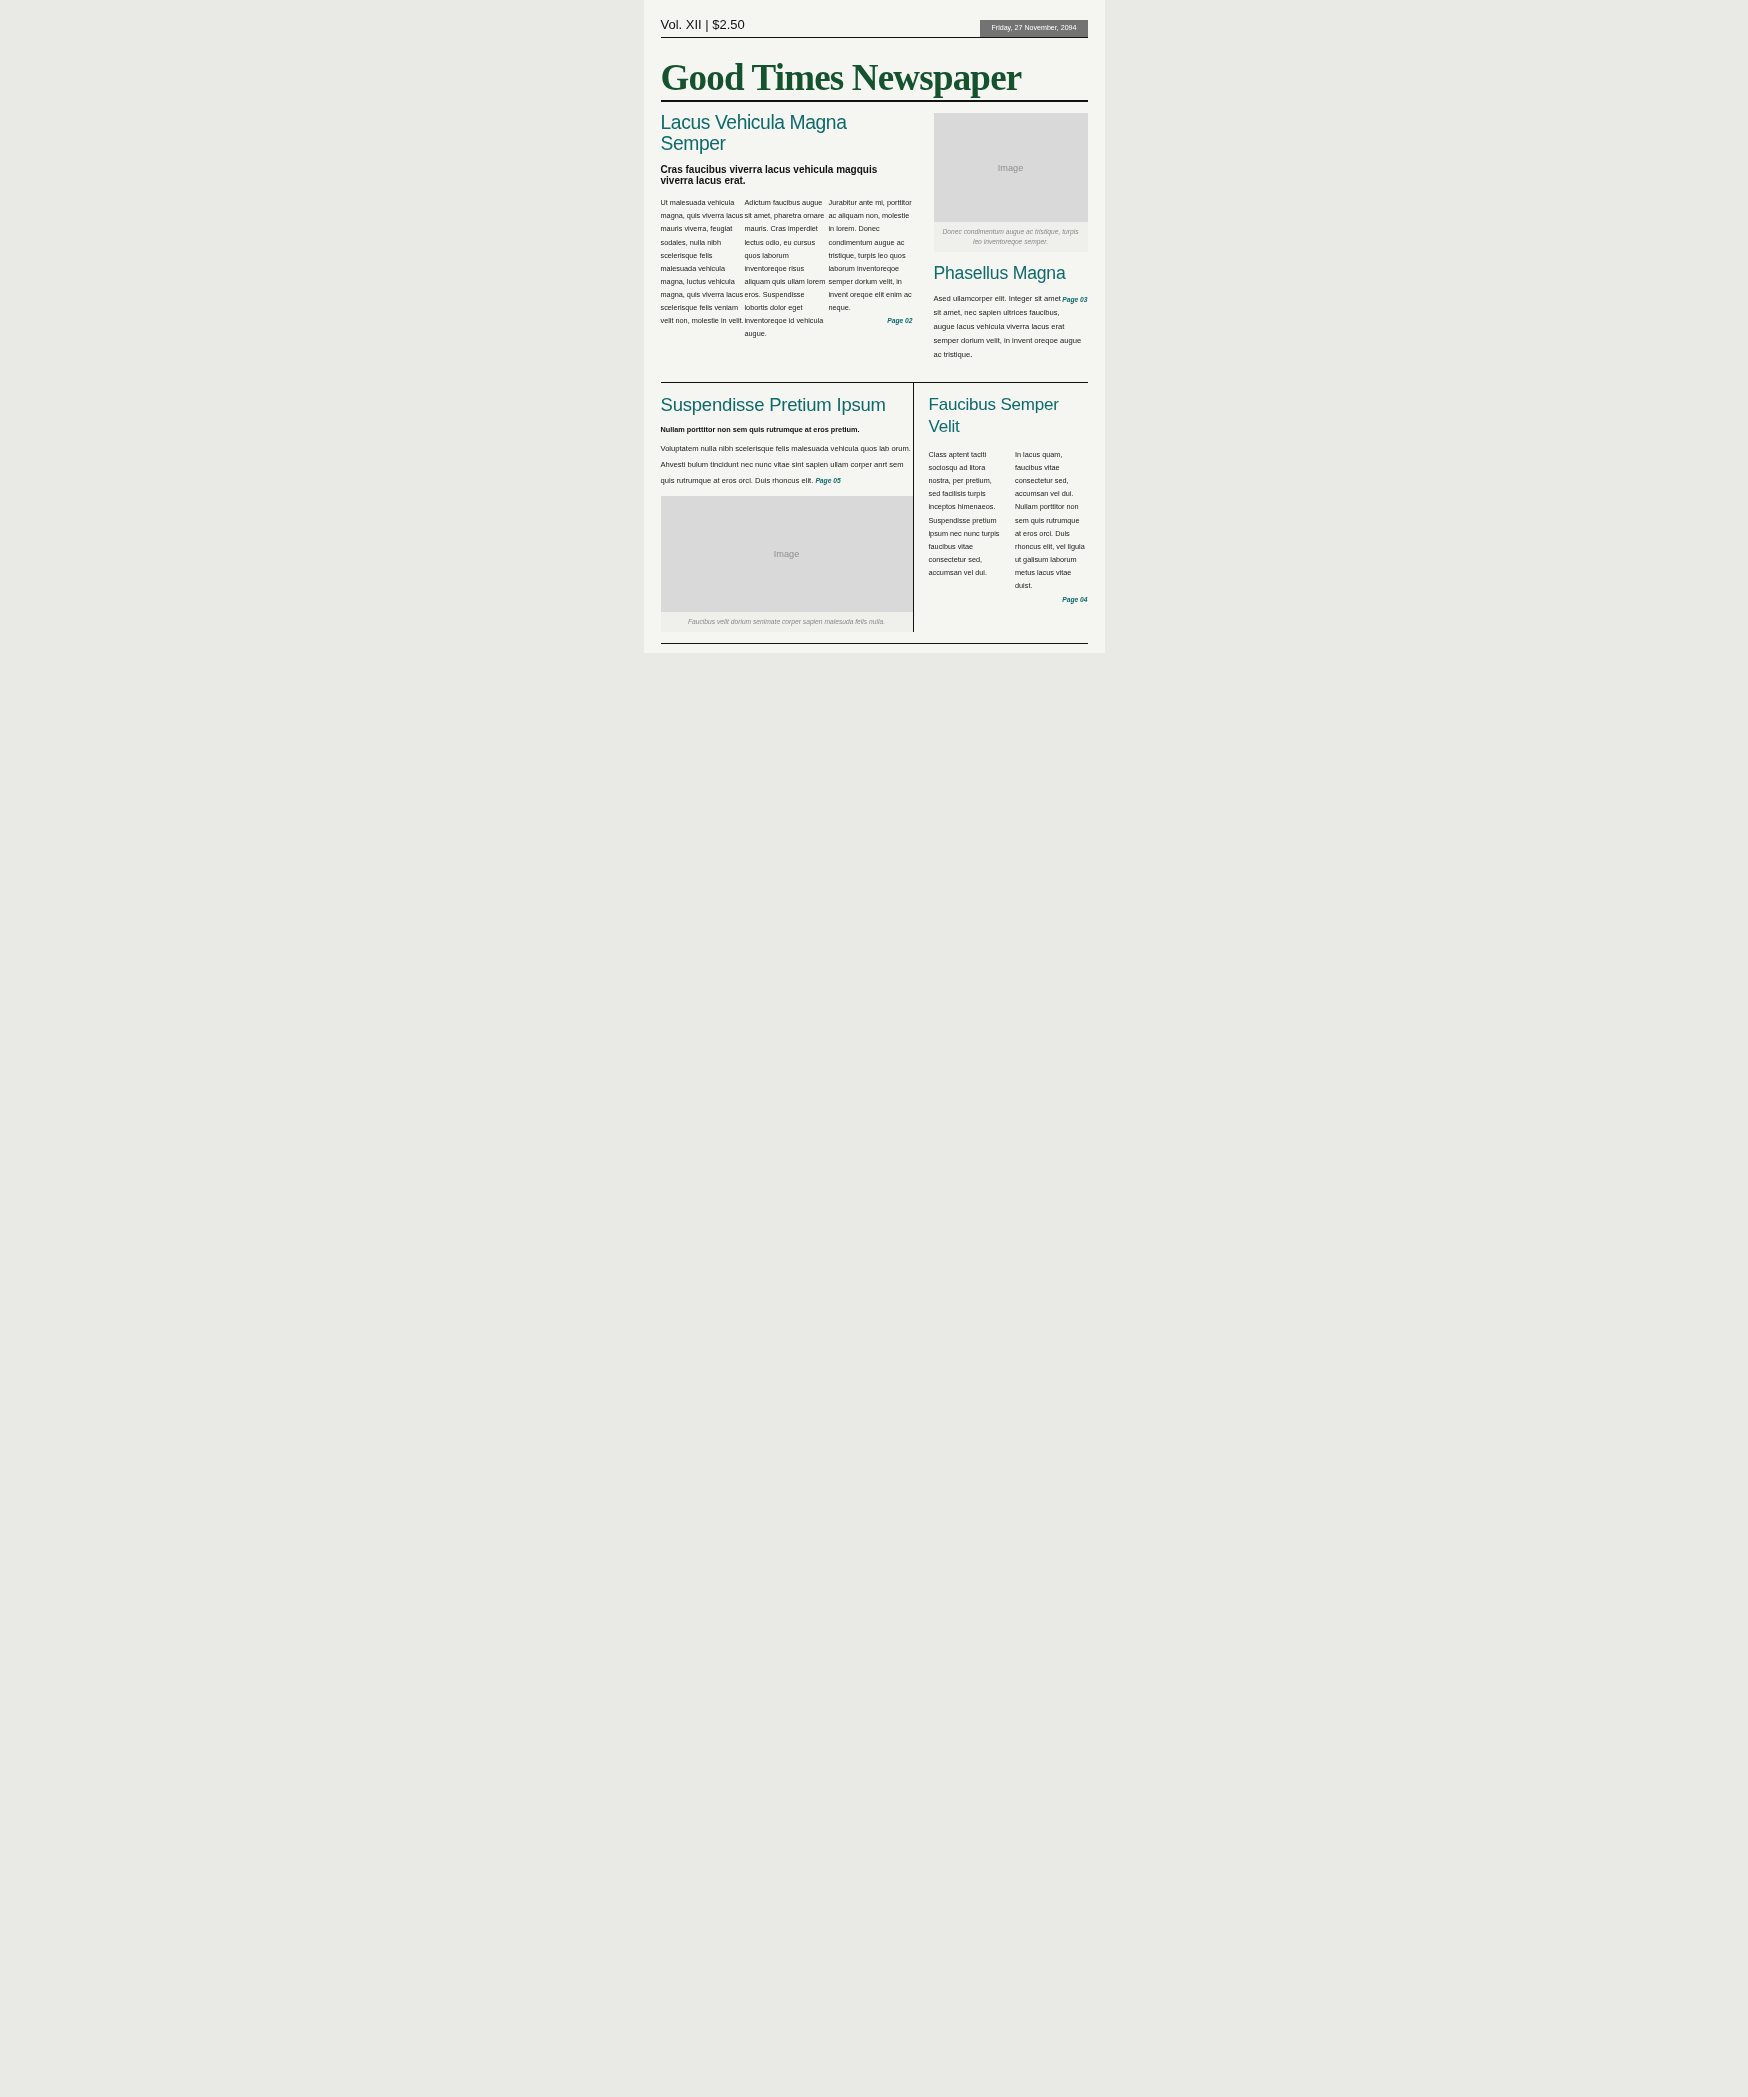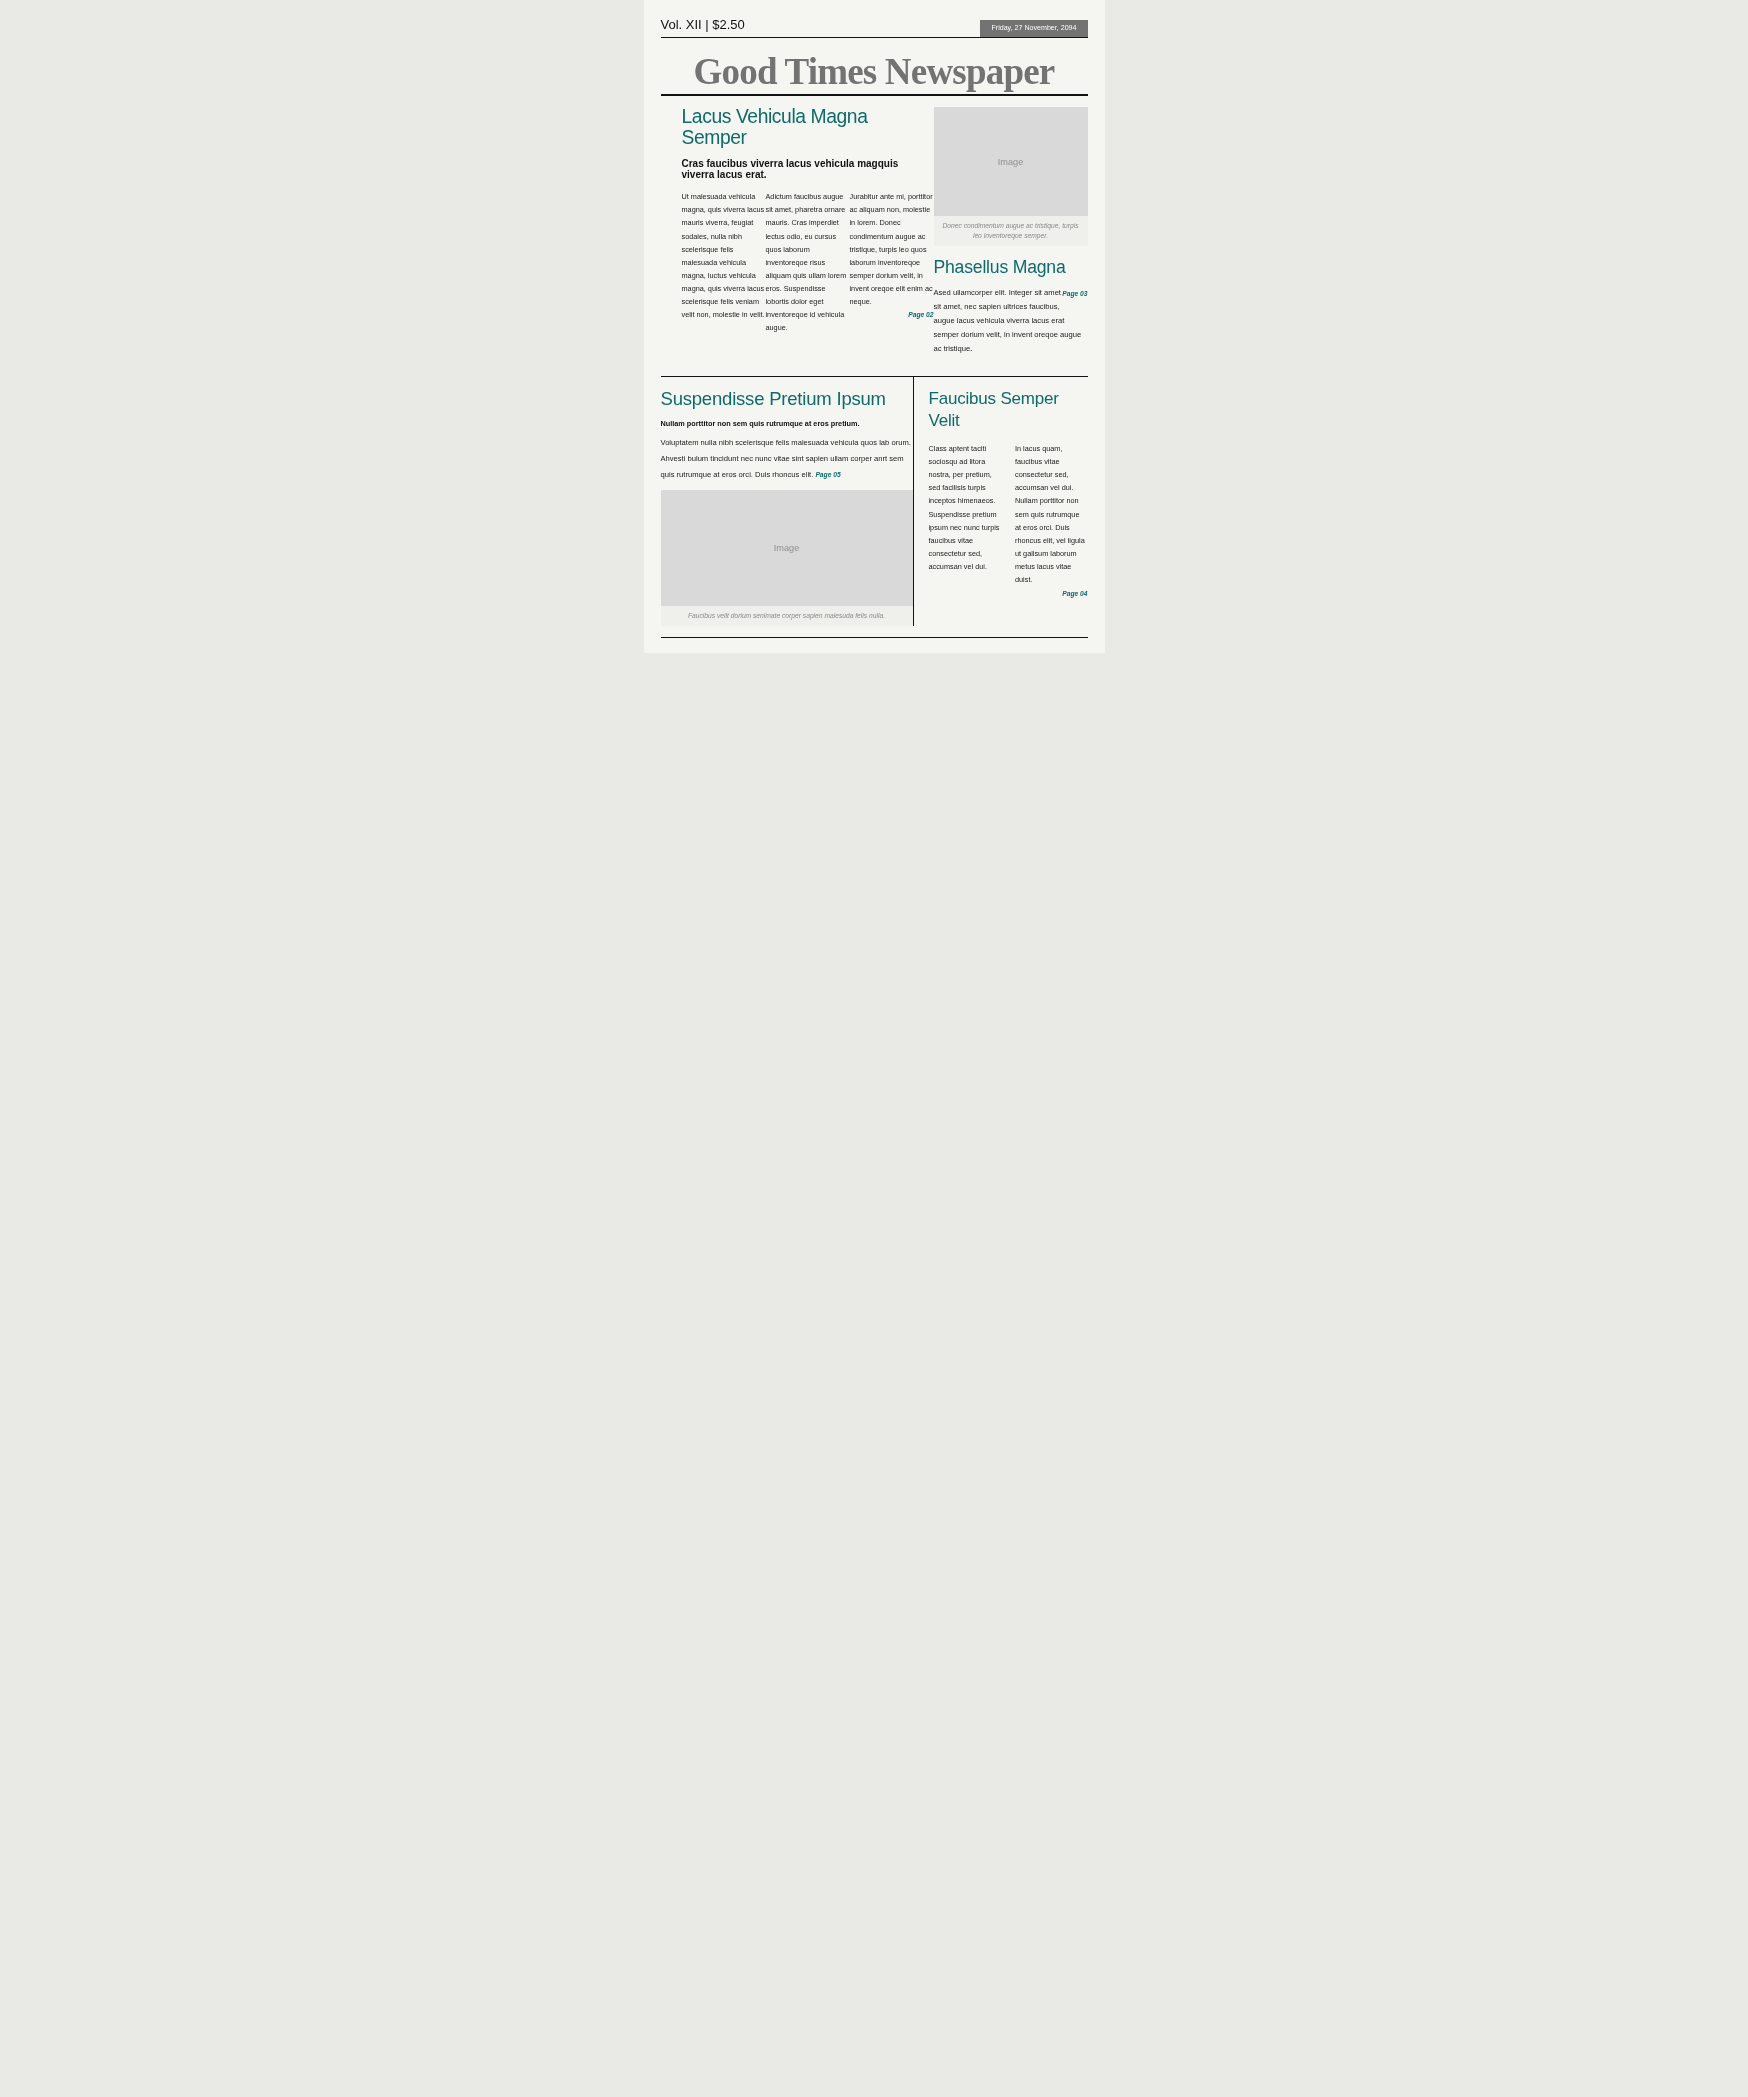--- a/index.html
+++ b/index.html
@@ -8,26 +8,26 @@
     font-family:"Liberation Sans",sans-serif;color:#1b1b1b;
     box-sizing:border-box;padding:0 17px;overflow:hidden;position:relative;
   }
   
   .topbar{display:flex;justify-content:space-between;align-items:flex-end;padding-top:17px;}
   .vol{font-size:13px;padding-bottom:5px;color:#111;}
   .datebox{background:#737373;color:#ffffff;font-weight:normal;font-size:7.1px;padding:4.6px 11px;}
   .rule{height:1.3px;background:#121212;}
   
   .masthead{
-    text-align:center;font-family:"Liberation Serif",serif;font-weight:bold;
-    color:#737373;font-size:37px;line-height:40px;height:42px;letter-spacing:-0.8px;
-    margin-top:14px;white-space:nowrap;
+    font-family:"Liberation Serif",serif;font-weight:bold;
+    color:#14532d;font-size:37px;line-height:40px;height:42px;letter-spacing:-0.8px;
+    margin-top:20px;white-space:nowrap;
   }
   
-  .lead{display:flex;justify-content:flex-end;margin-top:11.7px;}
+  .lead{display:flex;justify-content:space-between;margin-top:11.7px;}
   .lead-left{width:252px;}
   .headline{font-size:19.3px;color:#0e6b6b;letter-spacing:-0.4px;line-height:1.08;margin:0 0 9.2px;font-weight:normal;}
   .subhead{font-weight:bold;font-size:10px;margin:0 0 10px;color:#111;}
   .cols{display:flex;gap:0;}
   .col{flex:1;font-size:7.3px;line-height:1.8;}
   .pageref{color:#0e6b6b;font-weight:bold;font-style:italic;font-size:6.7px;}
   .col .pageref{display:block;text-align:right;margin-top:0.8px;}
   .lead-right{width:154px;}
   .imgbox{background:#d9d9d9;height:109px;display:flex;align-items:center;justify-content:center;}
   .imgbox span{color:#8f8f8f;font-size:9.2px;}

